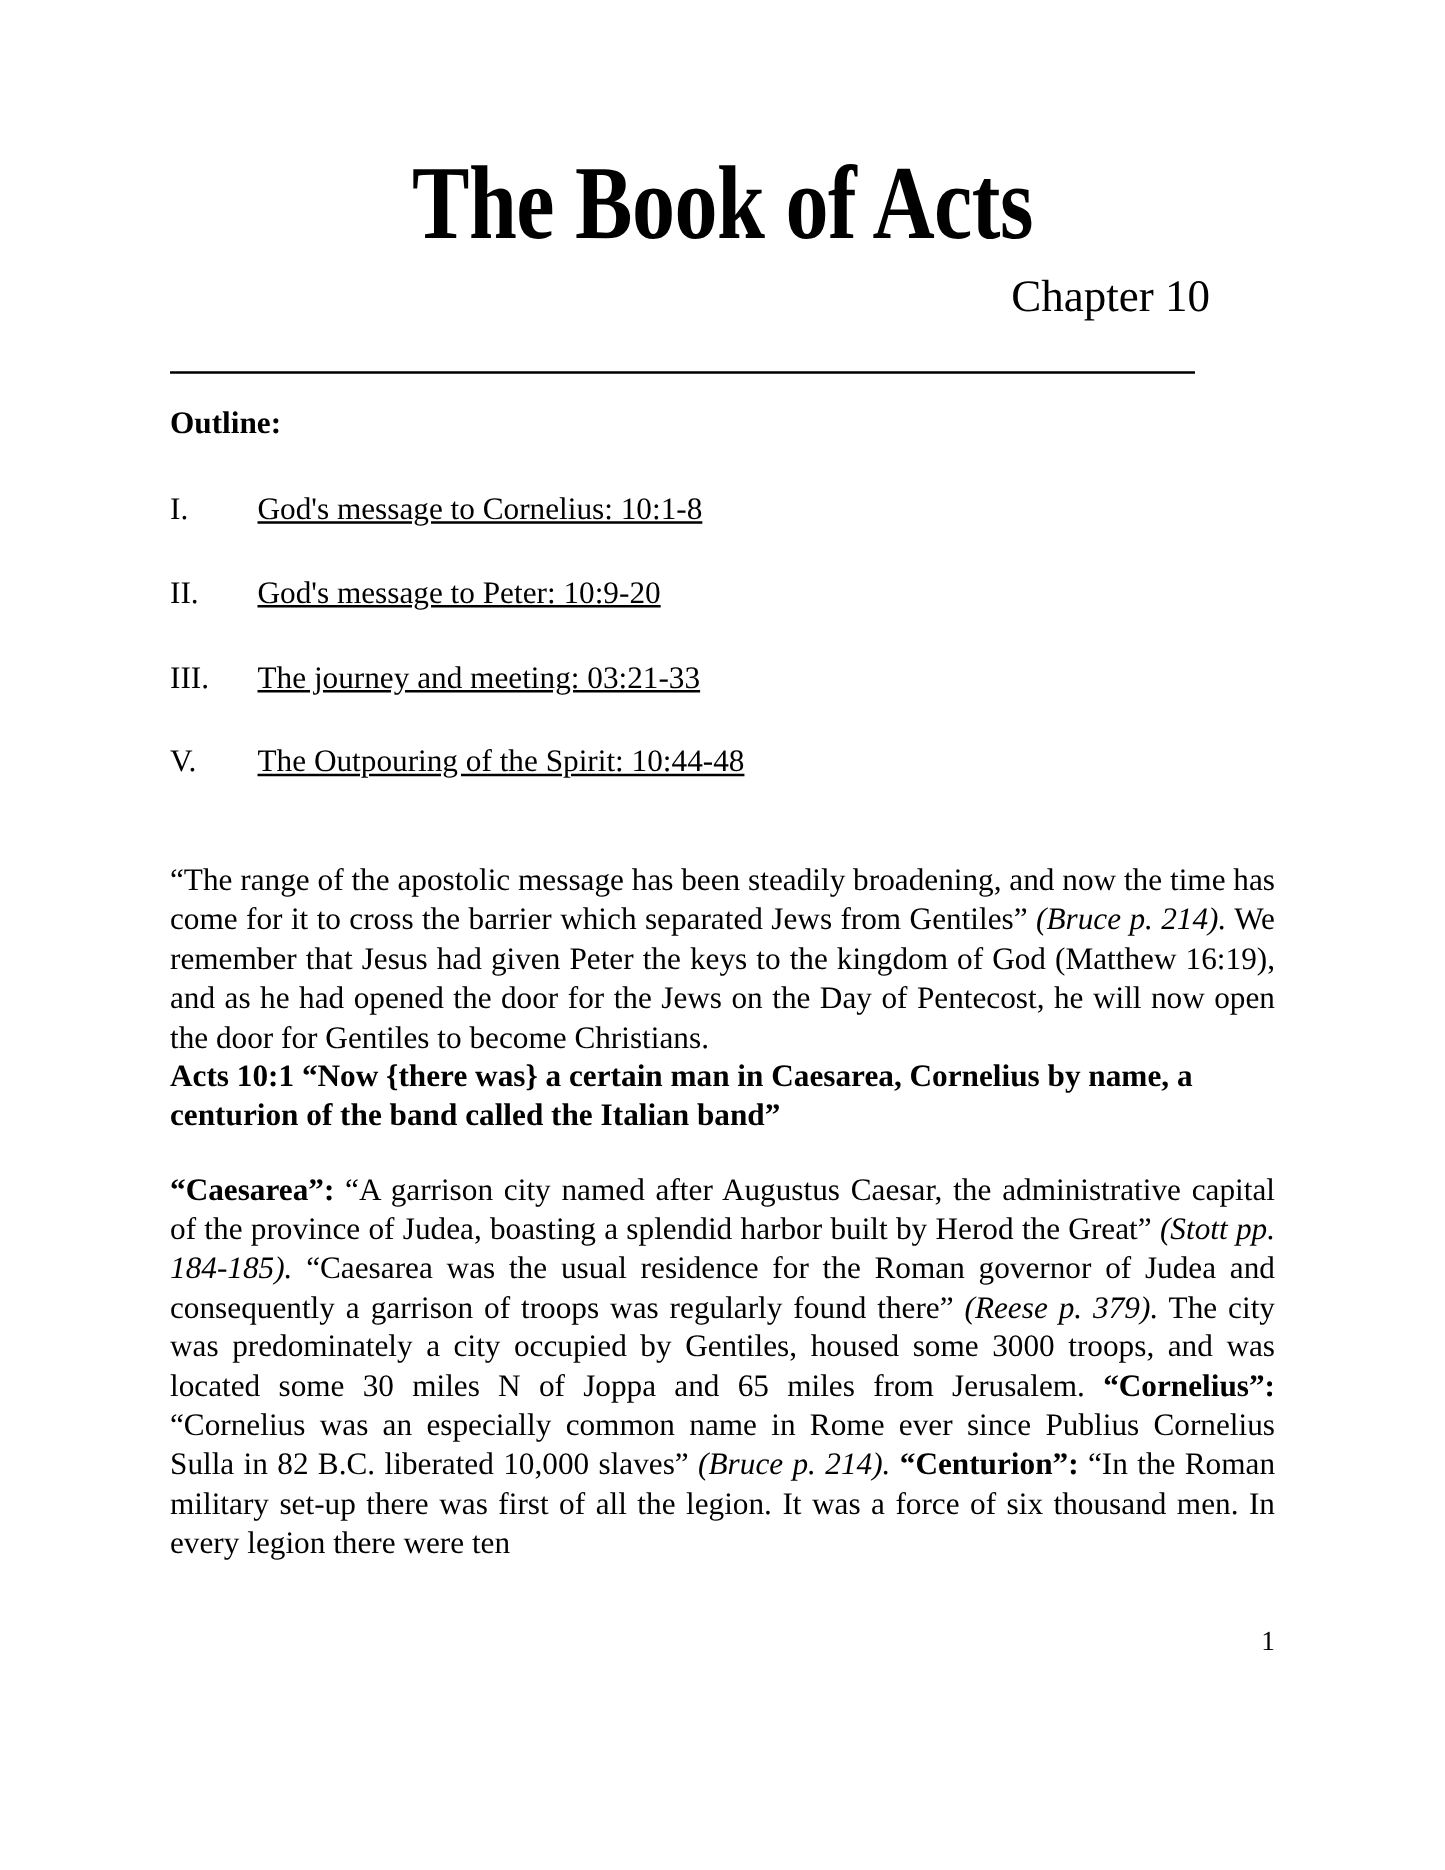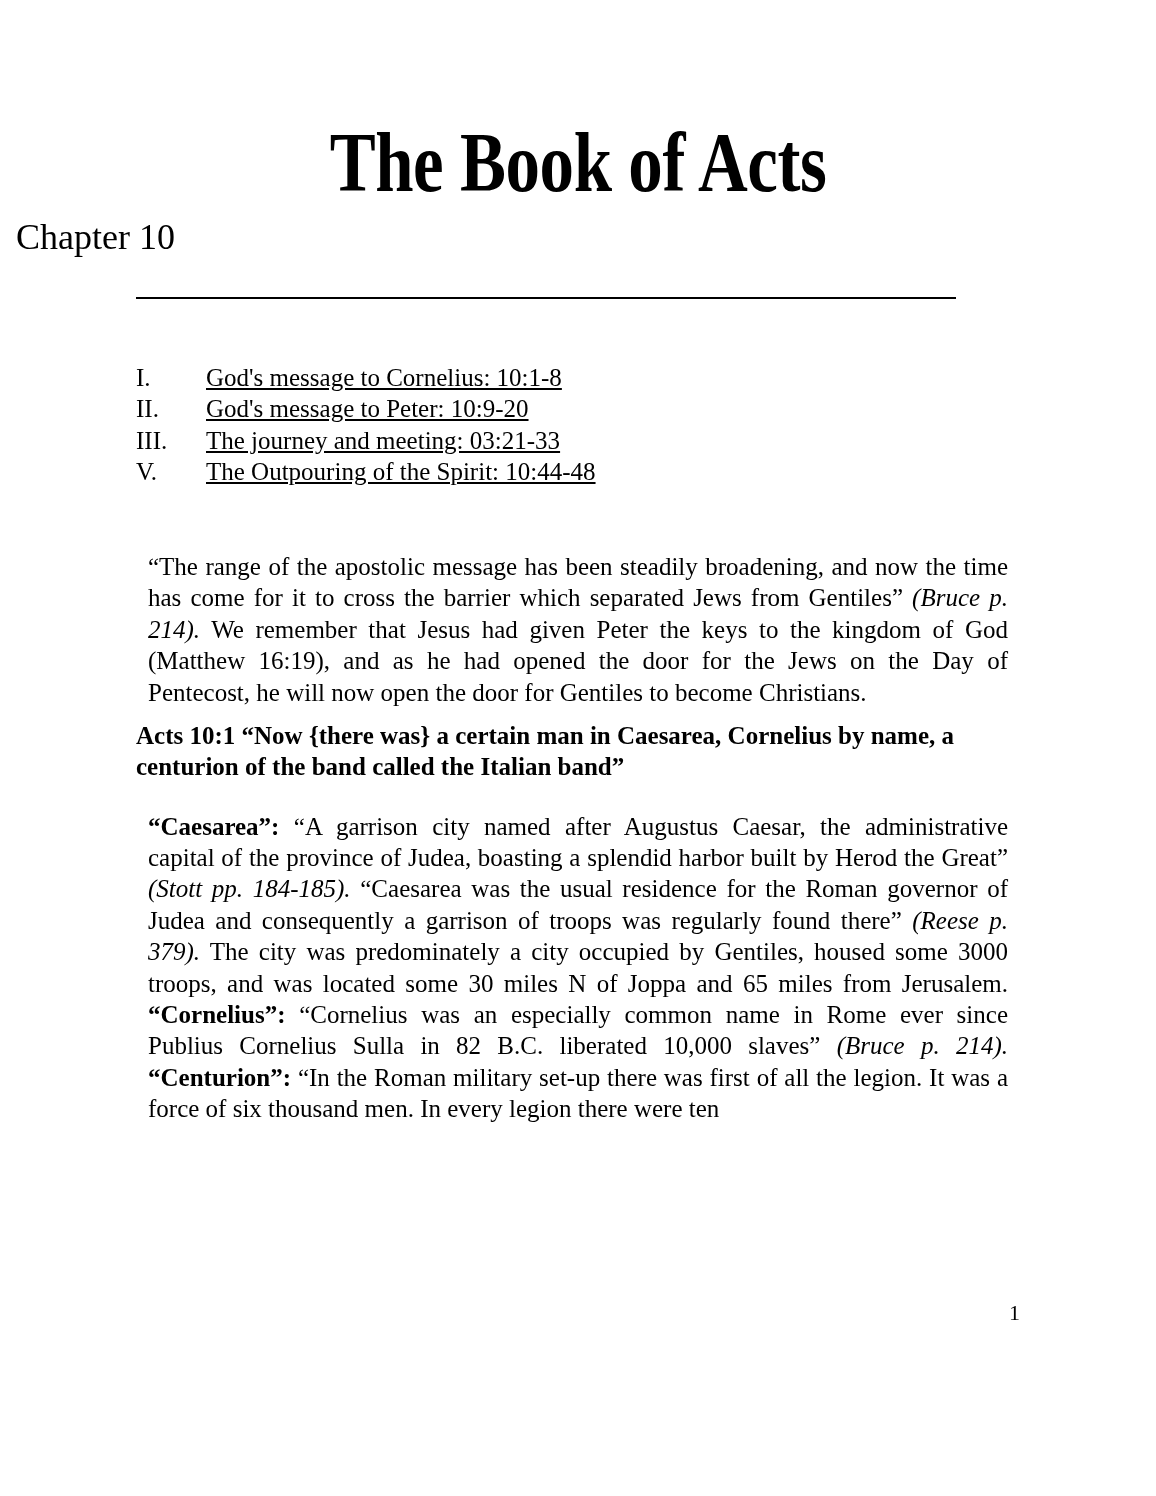--- a/index.html
+++ b/index.html
@@ -42,25 +42,24 @@
     left: 0;
     top: 105px;
     width: 1156px;
   }
 
   .doc-subtitle {
     position: absolute;
     left: 0;
     top: 202px;
     width: 968px;
-    text-align: left;
+    text-align: right;
     font-size: 36px;
     line-height: 1.1;
     font-weight: normal;
-    padding-left: 16px;
   }
 
   .rule {
     position: absolute;
     left: 136px;
     top: 281px;
     width: 820px;
     height: 0;
     border-top: 2.2px solid #000000;
   }
@@ -83,38 +82,39 @@
   .outline-list {
     margin: 0;
     padding: 0;
     list-style: none;
   }
 
   .outline-item {
     display: flex;
     font-size: 25px;
     line-height: 1.25;
+    margin-top: 36px;
   }
   .outline-item:first-child { margin-top: 38px; }
 
   .outline-num {
     width: 70px;
     flex: 0 0 70px;
   }
   .outline-text {
     flex: 1 1 auto;
     text-decoration: underline;
   }
 
   .body-para {
     font-size: 25px;
     line-height: 1.255;
     text-align: justify;
     text-justify: inter-word;
-    margin: 12px;
+    margin: 0;
   }
 
   .para-gap-big { margin-top: 64px; }
   .para-gap { margin-top: 28px; }
 
   .verse-head {
     font-size: 25px;
     line-height: 1.255;
     font-weight: bold;
     text-align: left;
@@ -140,20 +140,21 @@
 <div class="page">
 
   <h1 class="doc-title">The Book of Acts</h1>
 
   <div class="doc-subtitle">Chapter 10</div>
 
   <div class="rule"></div>
 
   <div class="content">
 
+    <div class="outline-label">Outline:</div>
 
     <ul class="outline-list">
       <li class="outline-item">
         <span class="outline-num">I.</span>
         <span class="outline-text">God's message to Cornelius:  10:1-8</span>
       </li>
       <li class="outline-item">
         <span class="outline-num">II.</span>
         <span class="outline-text">God's message to Peter: 10:9-20</span>
       </li>

